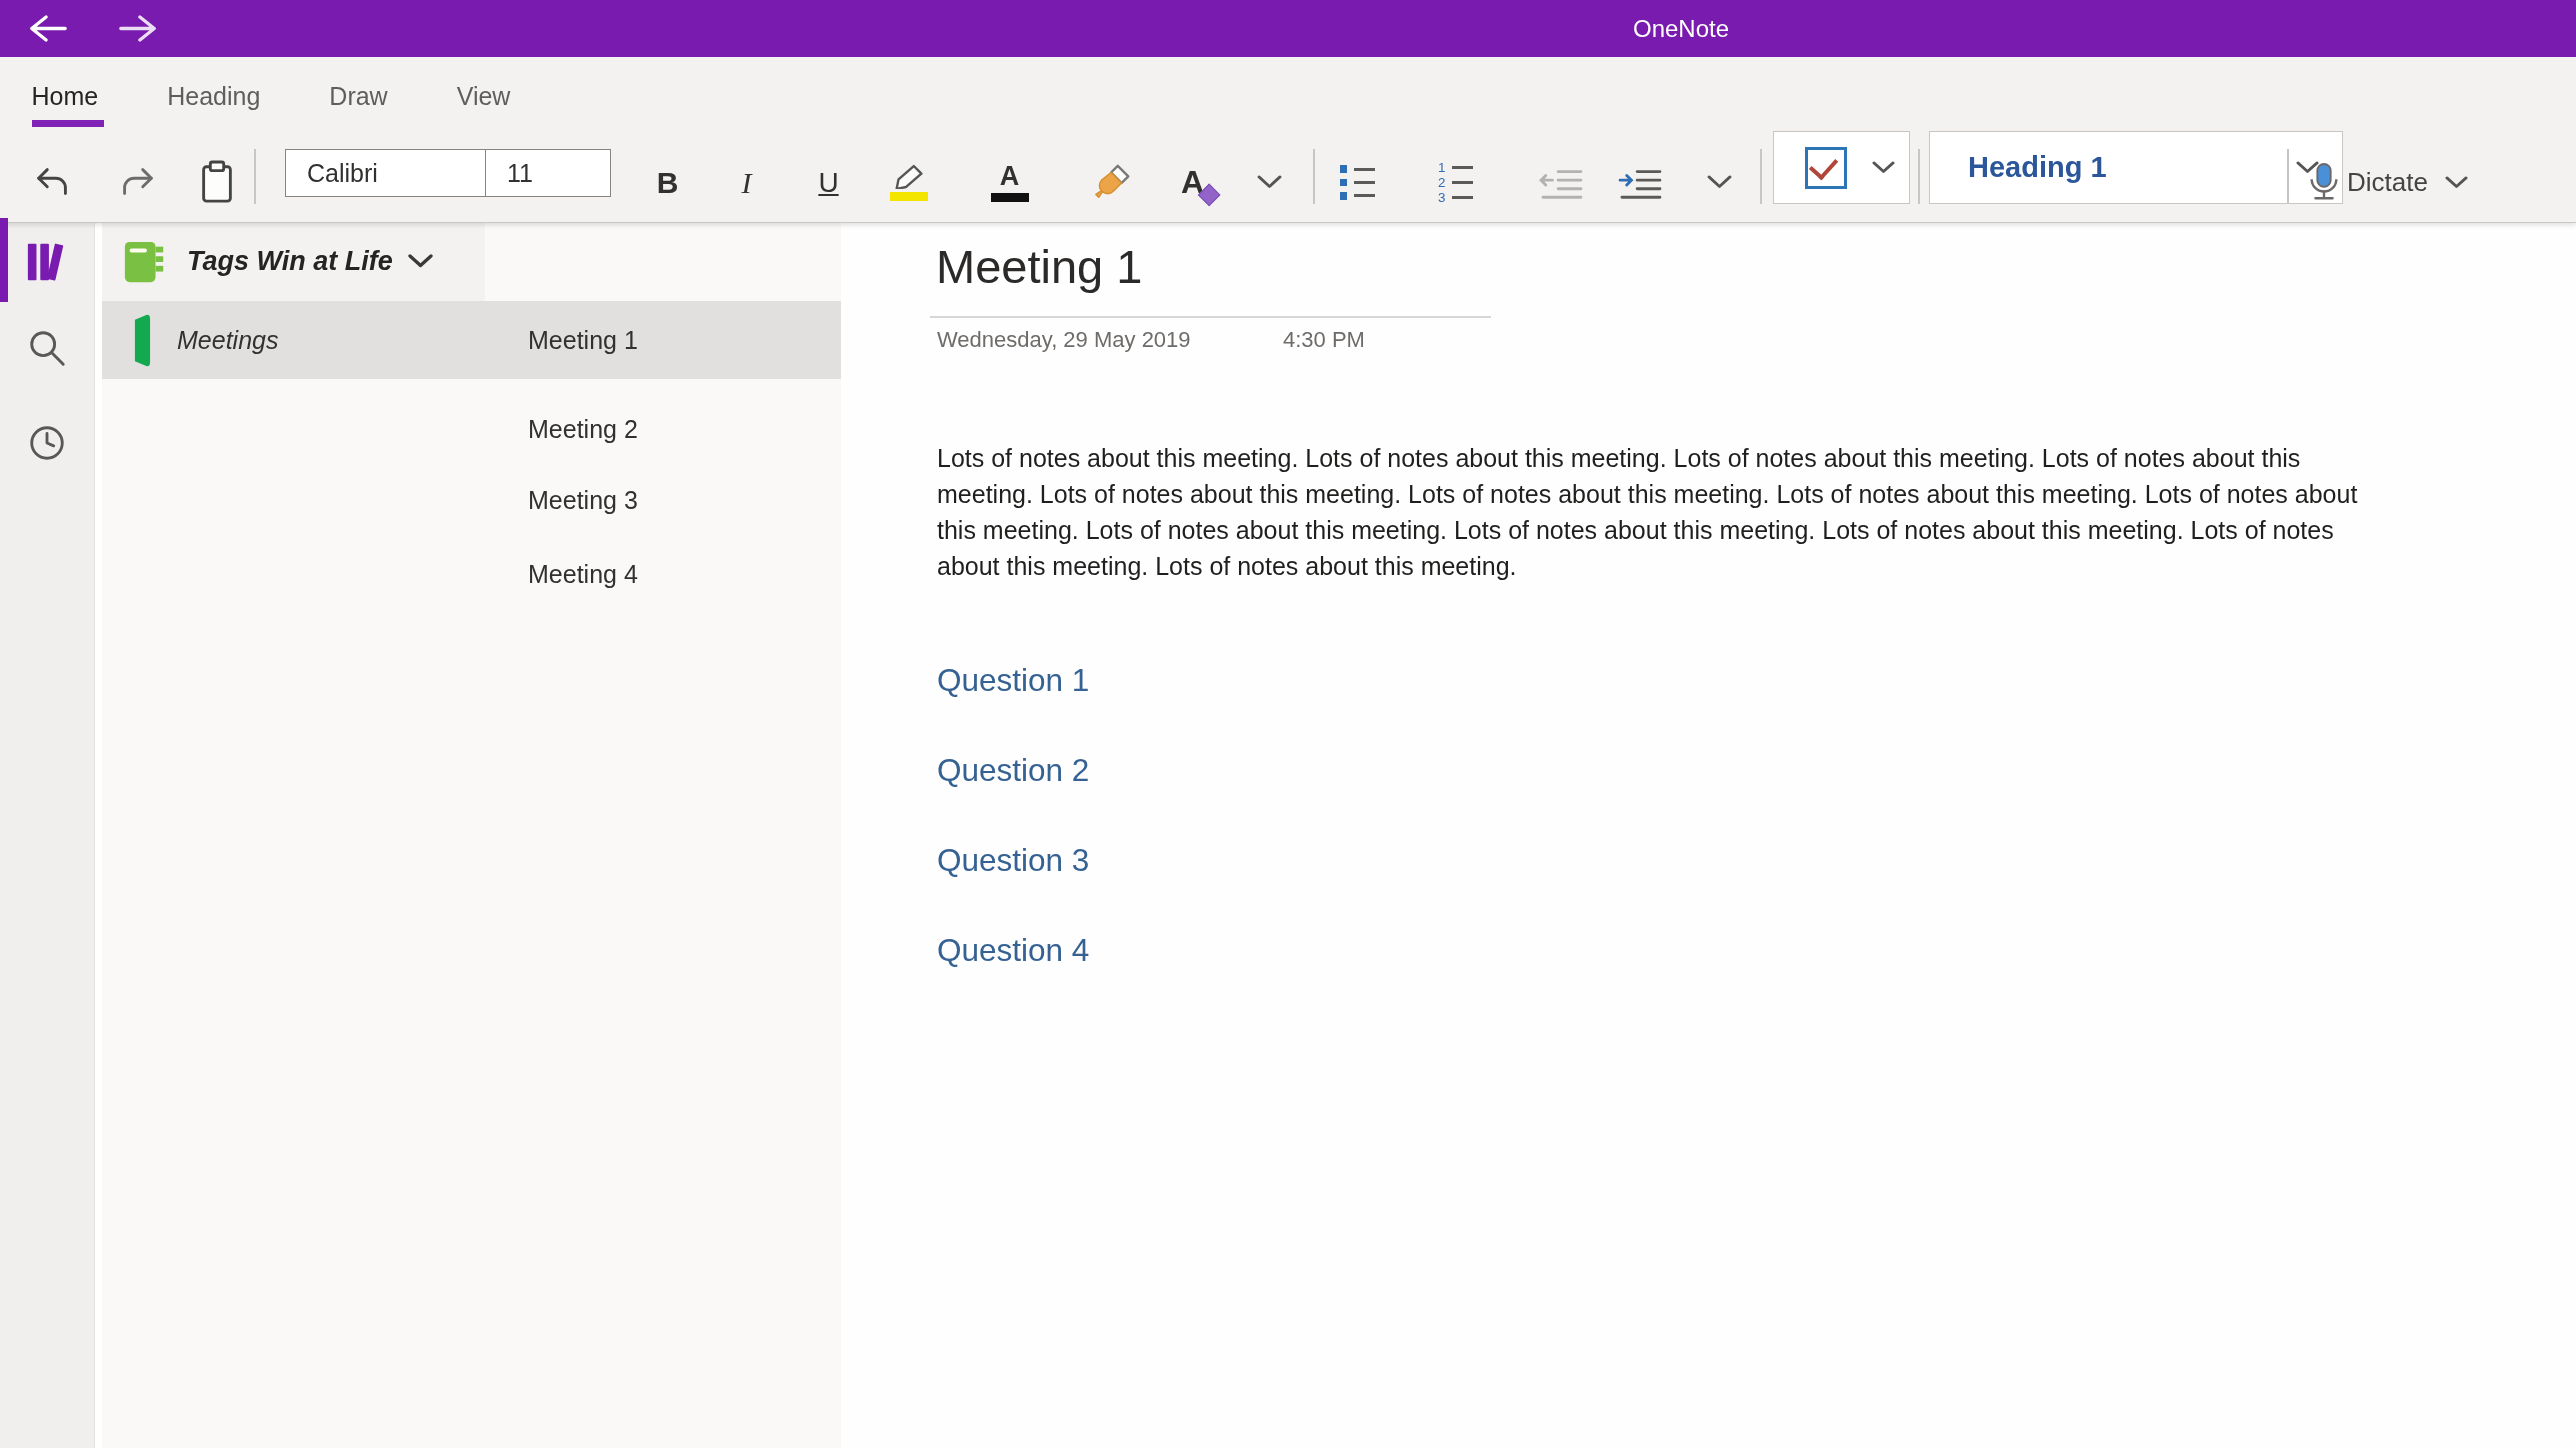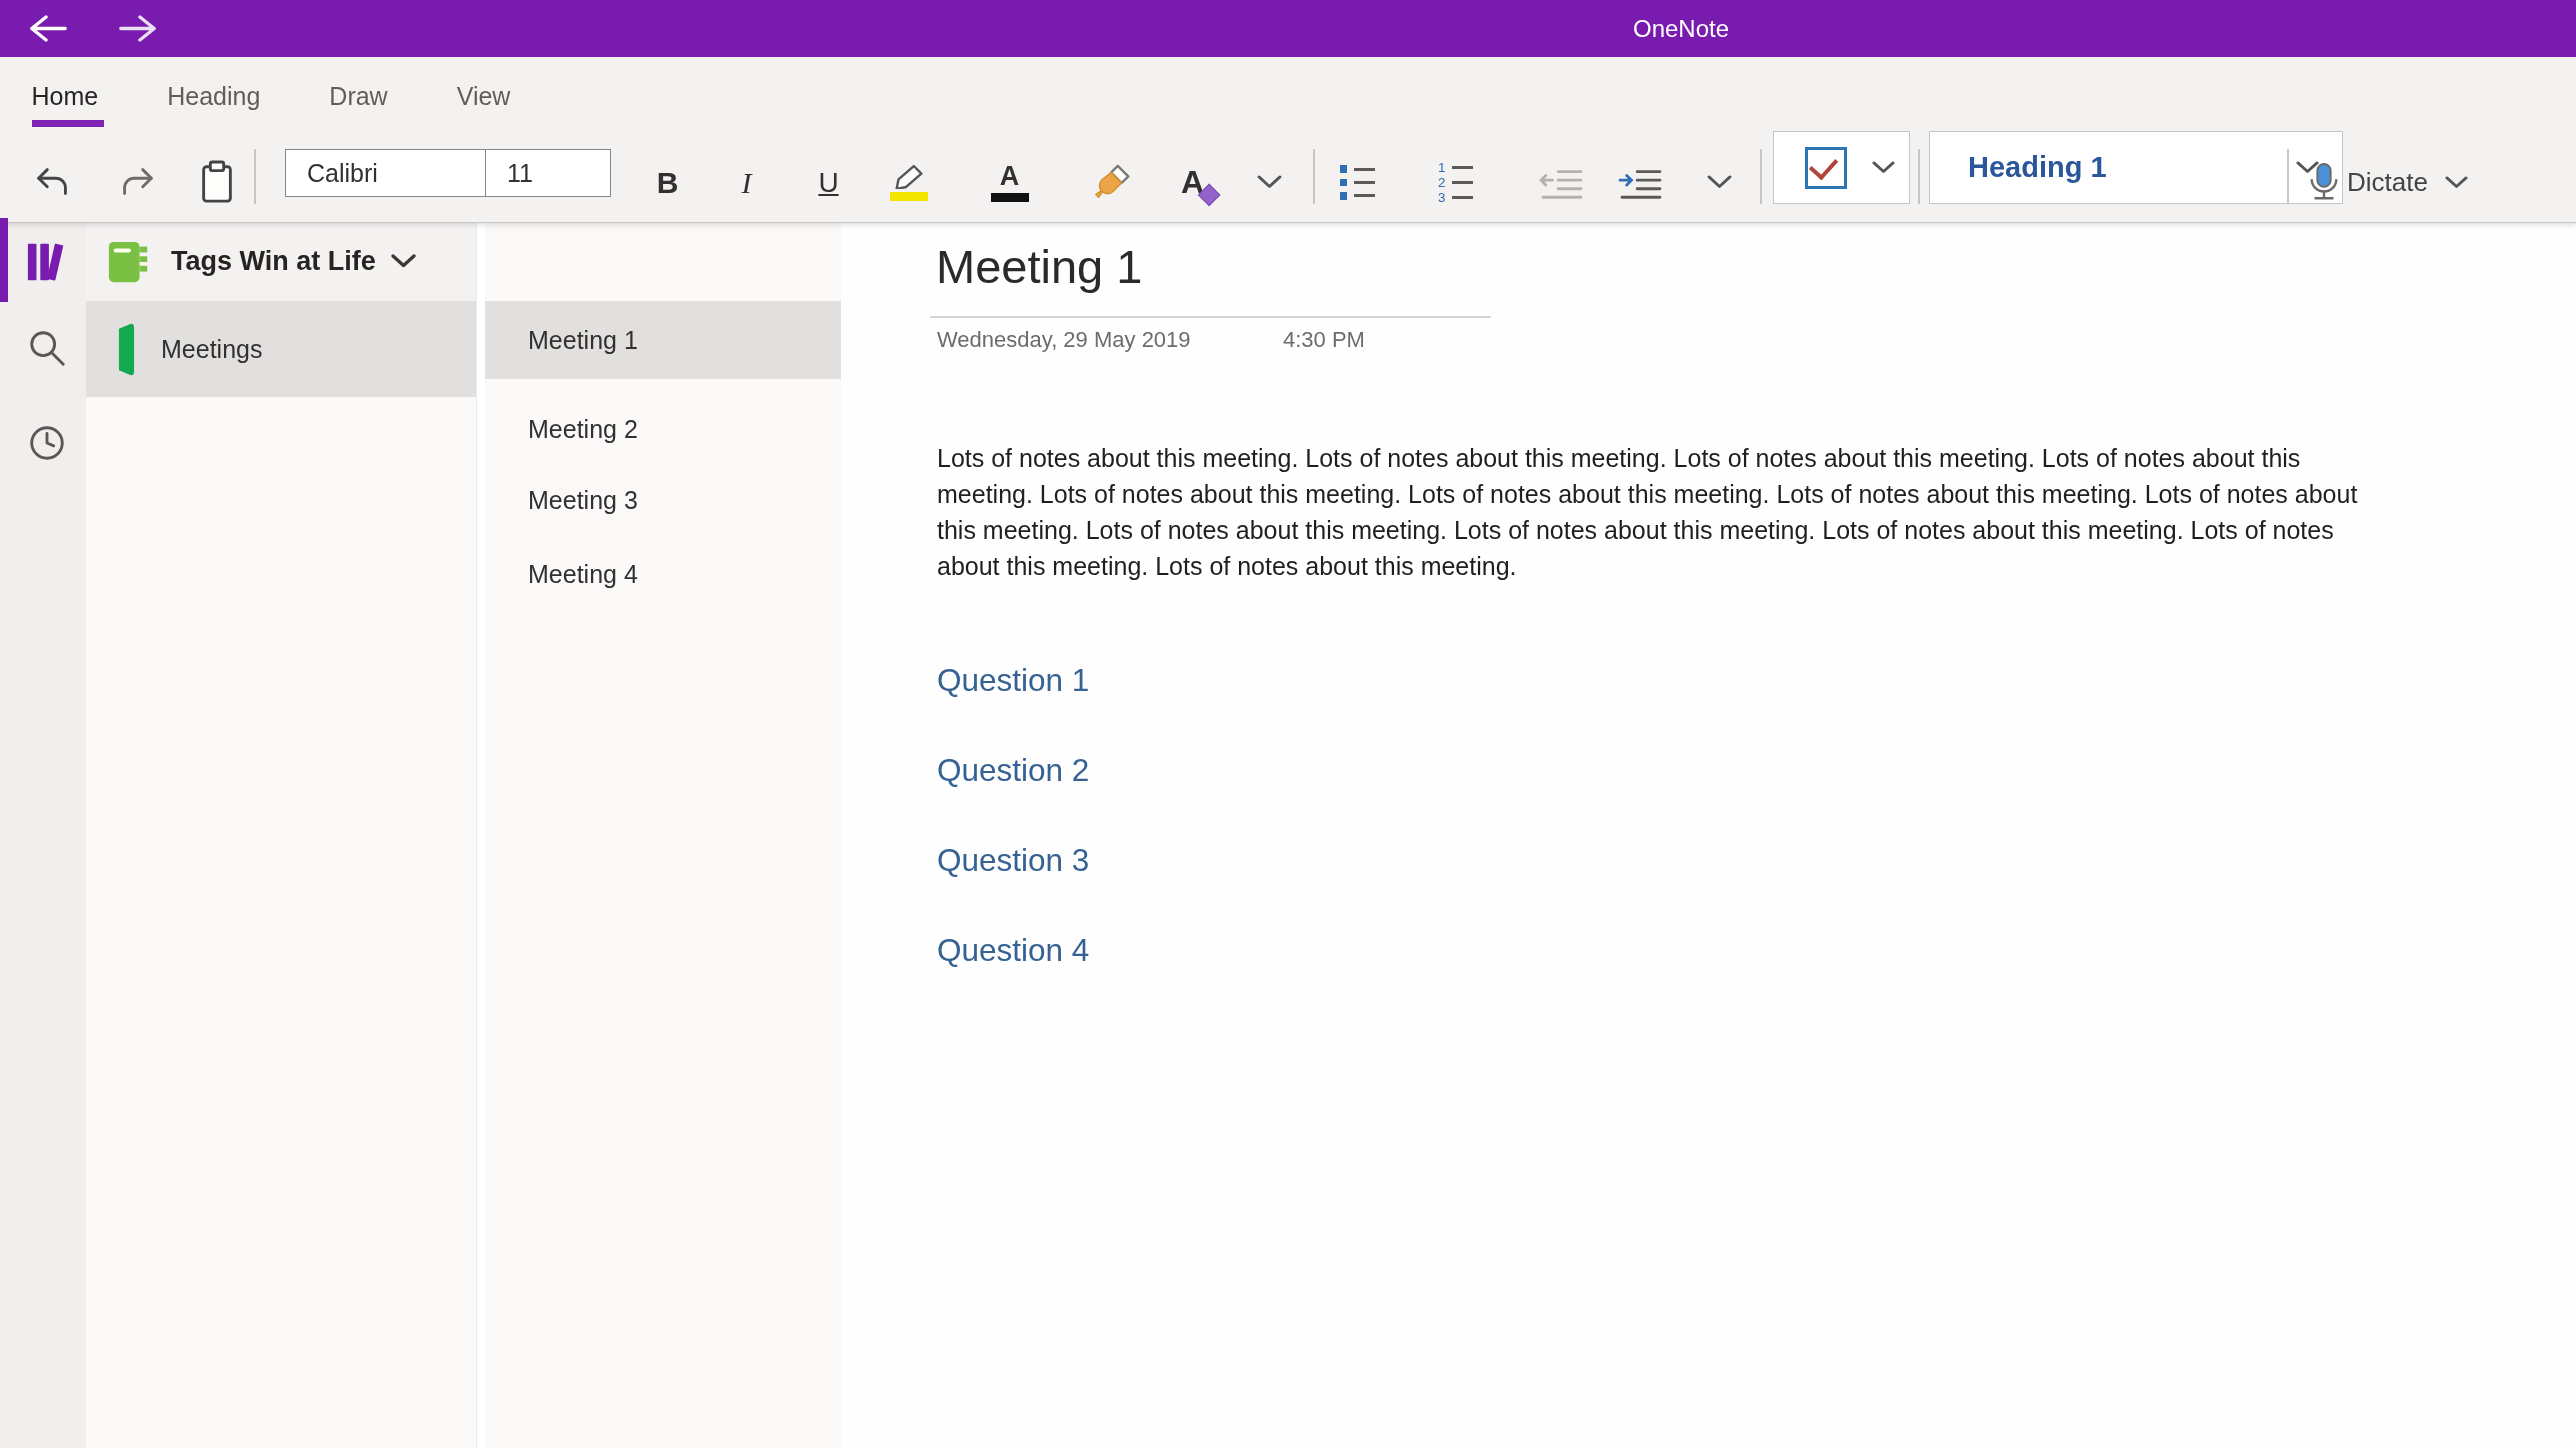--- a/index.html
+++ b/index.html
@@ -51,25 +51,25 @@
   .heading-label{font-size:29px;font-weight:600;color:#2b579a;margin-left:38px;}
   .dictate-label{font-size:26px;color:#444;}
 
   
   .rail{position:absolute;left:0;top:222px;width:94px;bottom:0;background:#f1efee;border-right:1px solid #e6e4e2;}
   .rail-accent{position:absolute;left:0;top:218px;width:7.6px;height:84px;background:#7a1bb0;z-index:6;}
   .rail-btn{position:absolute;left:0;width:94px;height:76px;background:transparent;border:none;
             display:flex;align-items:center;justify-content:center;cursor:pointer;padding:0;}
 
   
-  .sections{position:absolute;left:86px;top:222px;width:390px;bottom:0;background:#fbf9f8;border-right:1px solid #eceae8;}
+  .sections{position:absolute;left:102px;top:222px;width:390px;bottom:0;background:#fbf9f8;border-right:1px solid #eceae8;font-style:italic;}
   .nb-header{position:absolute;left:0;top:0;width:100%;height:79px;background:#f4f2f1;
              display:flex;align-items:center;cursor:pointer;}
   .nb-name{font-size:27px;font-weight:700;color:#252423;margin-left:19px;}
-  .section-row{position:absolute;left:0;top:79px;width:100%;height:96px;background:#e2e0df;
+  .section-row{position:absolute;left:0;top:79px;width:100%;height:78px;background:#e2e0df;
                display:flex;align-items:center;cursor:pointer;}
   .section-label{font-size:25px;color:#323130;margin-left:24px;}
 
   
   .pages{position:absolute;left:485px;top:222px;width:357px;bottom:0;background:#fbf9f8;border-right:1px solid #eceae8;}
   .page-row{position:absolute;left:0;width:100%;height:73px;display:flex;align-items:center;cursor:pointer;background:transparent;}
   .page-row.selected{top:79px;height:78px;background:#e2e0df;}
   .page-label{font-size:25px;color:#323130;margin-left:43px;}
 
   

